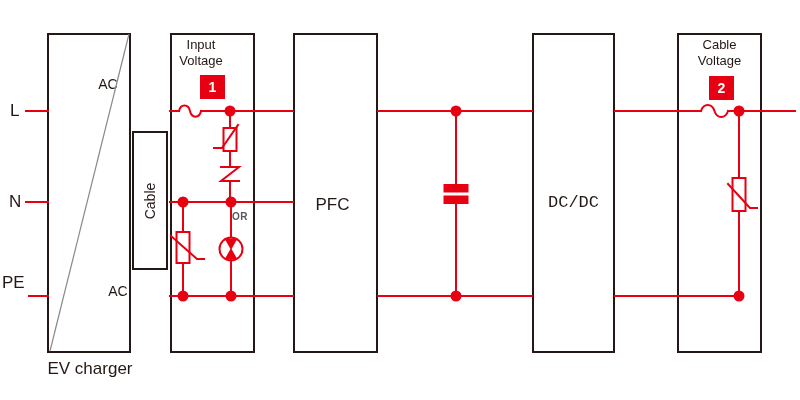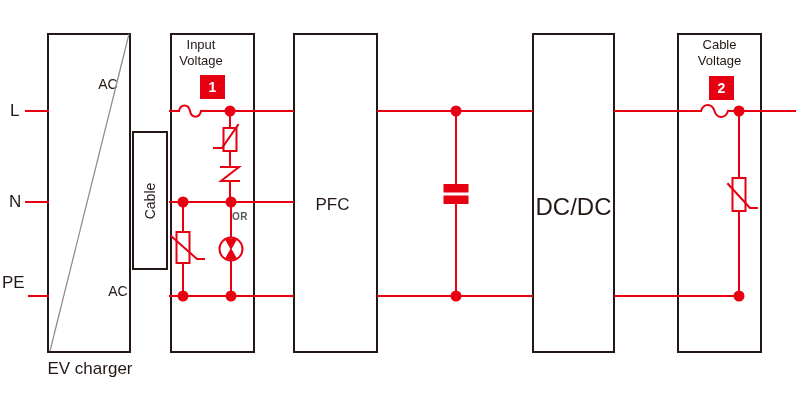--- a/index.html
+++ b/index.html
@@ -56,21 +56,21 @@
     <div>Input</div>
     <div>Voltage</div>
   </div>
   <div class="badge" style="left:200px;top:75px;">1</div>
   <div class="abs or-label" style="left:201px;top:211px;">OR</div>
 
   <div class="box" style="left:293px;top:33px;width:85px;height:320px;"></div>
   <div class="abs block-label" style="left:293px;top:195px;width:79px;font-size:17px;">PFC</div>
 
   <div class="box" style="left:532px;top:33px;width:83px;height:320px;"></div>
-  <div class="abs block-label" style="left:532px;top:193px;width:83px;font-size:24px;">DC/DC</div>
+  <div class="abs block-label" style="left:532px;top:193px;width:83px;font-size:17px;font-family:Liberation Mono, monospace;">DC/DC</div>
 
   <div class="box" style="left:677px;top:33px;width:85px;height:320px;"></div>
   <div class="abs stage-title" style="left:677px;top:37px;width:85px;">
     <div>Cable</div>
     <div>Voltage</div>
   </div>
   <div class="badge" style="left:709px;top:76px;">2</div>
 
   <svg class="overlay" width="800" height="400" viewBox="0 0 800 400">
 

